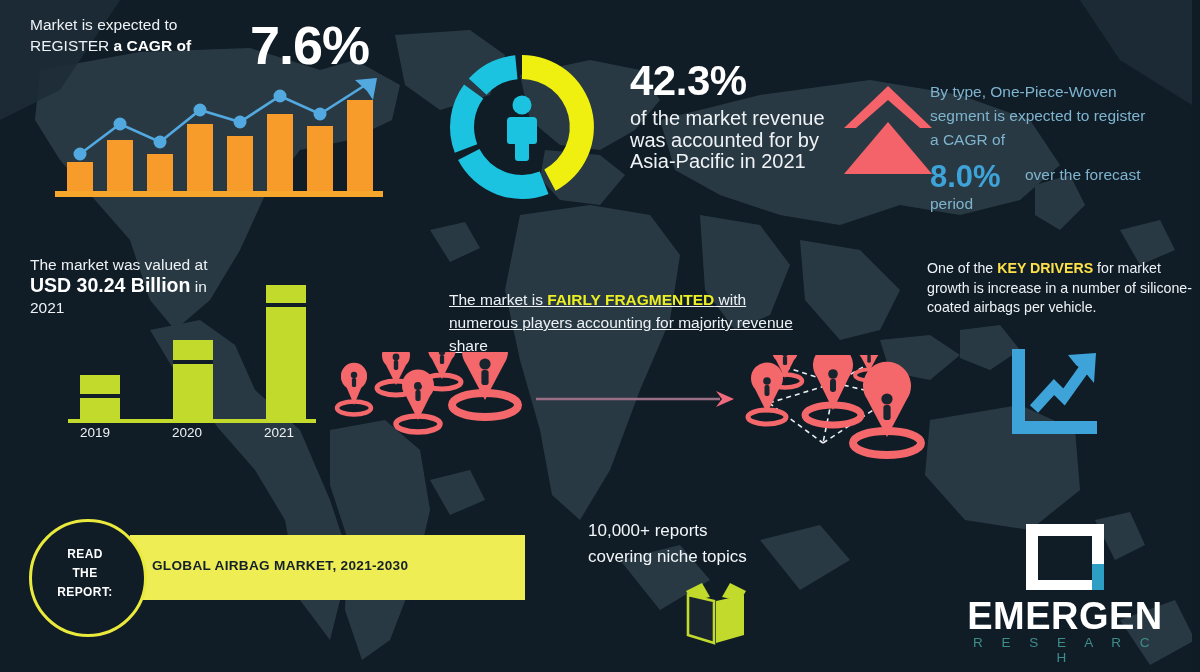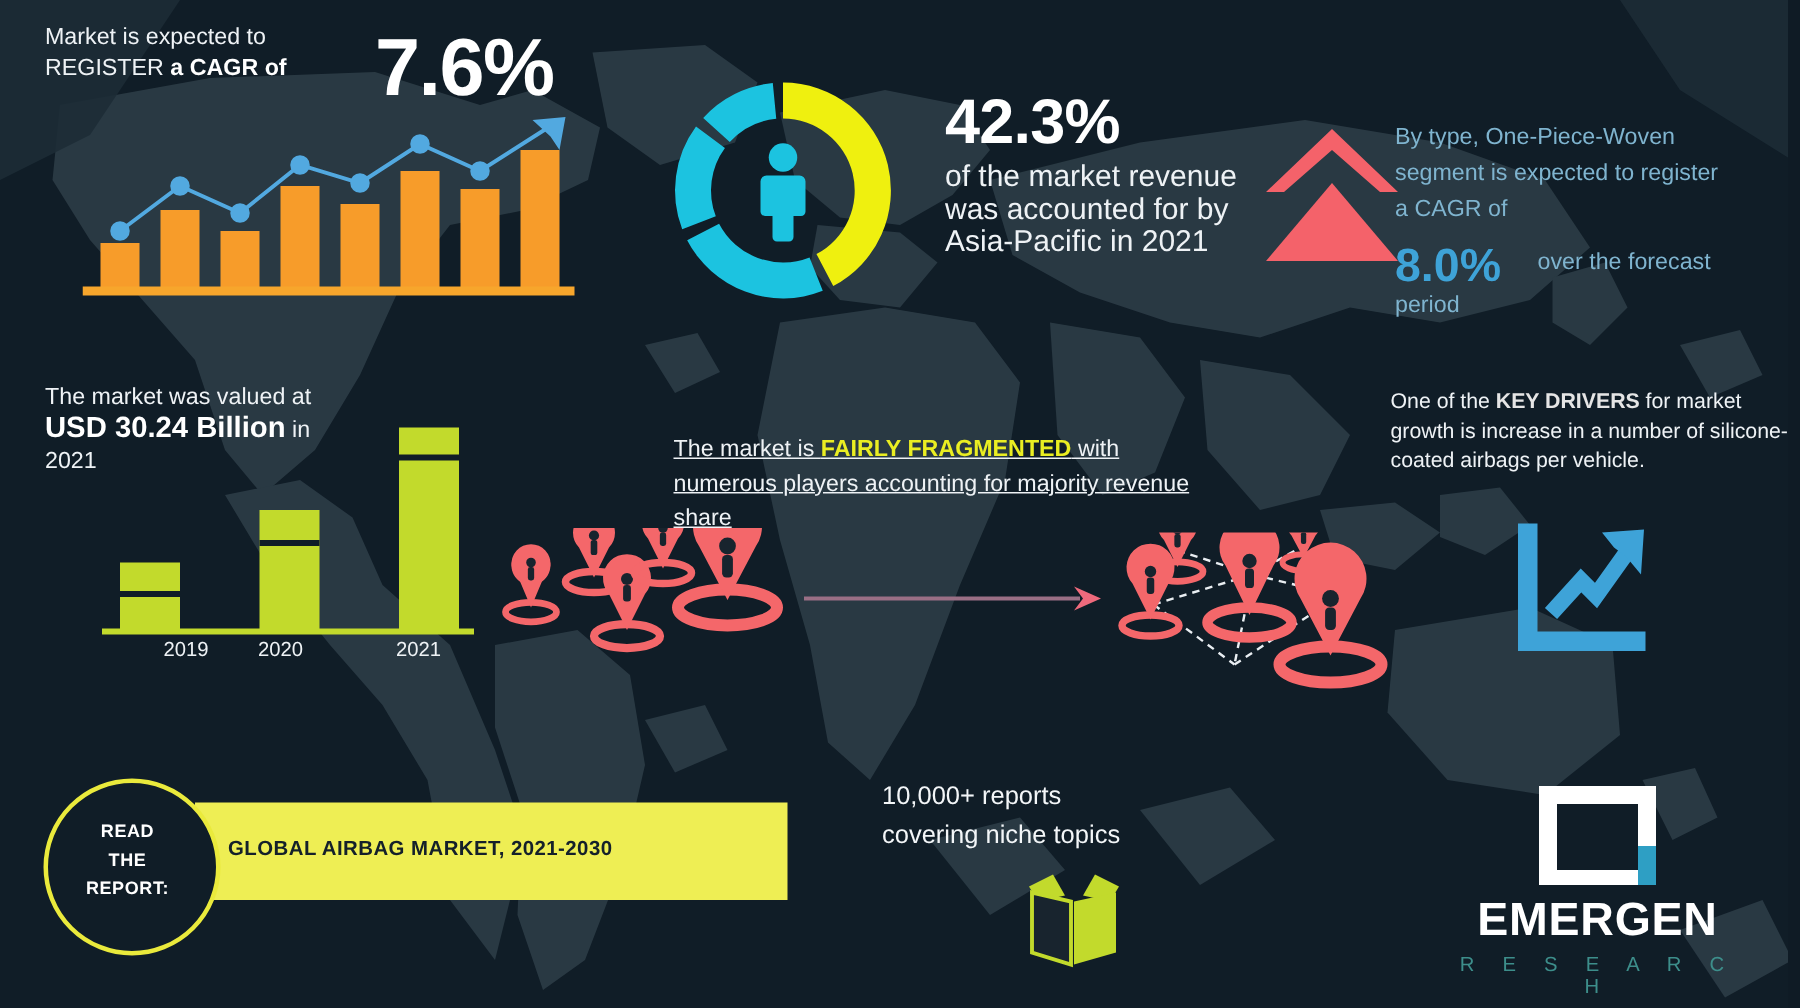--- a/index.html
+++ b/index.html
@@ -24,33 +24,33 @@
   .t-80-tail{left:1025px;top:166px;font-size:15.5px;color:#7fb4cf;}
   .t-period{left:930px;top:195px;font-size:15.5px;color:#7fb4cf;}
 
   .t-valued{left:30px;top:254px;width:260px;font-size:15.5px;line-height:21px;color:#eef2f5;}
   .t-valued .bigv{font-size:19.5px;font-weight:bold;color:#ffffff;}
 
   .t-frag{left:449px;top:288px;width:360px;font-size:15.5px;line-height:23px;color:#eef2f5;text-decoration:underline;}
   .t-frag .hl{color:#eaee22;font-weight:bold;}
 
   .t-drivers{left:927px;top:259px;width:265px;font-size:14.2px;line-height:19.5px;color:#eef2f5;}
-  .t-drivers b{font-weight:bold;color:#e5e5e5;}
+  .t-drivers b{font-weight:bold;color:#fde047;}
 
   .t-reports{left:588px;top:518px;width:300px;font-size:17px;line-height:26px;color:#f3f6f8;}
 
   
   .banner-bar{left:130px;top:535px;width:395px;height:65px;background:#eeee54;}
   .banner-txt{left:152px;top:558px;font-size:13.6px;font-weight:bold;color:#14202a;letter-spacing:.3px;}
   .read-circle{left:29px;top:519px;width:112px;height:112px;border:3px solid #eaea3c;border-radius:50%;background:#101d27;}
   .read-txt{left:29px;top:545px;width:112px;text-align:center;font-size:12px;font-weight:bold;color:#ffffff;line-height:19px;letter-spacing:.4px;}
 
   
   .logo-wrap{left:965px;top:520px;width:200px;height:140px;}
-  .logo-name{position:absolute;left:0;top:75px;width:200px;text-align:center;font-size:31px;font-weight:bold;color:#ffffff;letter-spacing:.5px;}
+  .logo-name{position:absolute;left:0;top:75px;width:200px;text-align:center;font-size:38px;font-weight:bold;color:#ffffff;letter-spacing:.5px;}
   .logo-sub{position:absolute;left:0;top:115px;width:200px;text-align:center;font-size:13.5px;color:#3d8e8b;letter-spacing:7.5px;}
 </style>
 </head>
 <body>
 
 <div id="stage">
 
   <svg id="worldmap" viewBox="0 0 1200 672">
     <rect x="0" y="0" width="1200" height="672" fill="#101d27"></rect>
     <g fill="#2b3b45" opacity="0.95">
@@ -168,21 +168,21 @@
       <rect x="12" y="100" width="40" height="45" fill="#c2da2c"></rect>
       <rect x="12" y="119" width="40" height="4" fill="#101d27"></rect>
       <rect x="105" y="65" width="40" height="80" fill="#c2da2c"></rect>
       <rect x="105" y="85" width="40" height="4" fill="#101d27"></rect>
       <rect x="198" y="10" width="40" height="135" fill="#c2da2c"></rect>
       <rect x="198" y="28" width="40" height="4" fill="#101d27"></rect>
     </g>
     <rect x="0" y="144" width="248" height="4" fill="#c2da2c"></rect>
   </svg>
   <div class="abs" style="left:68px;top:425px;width:250px;color:#eef2f5;font-size:13.5px;">
-    <span class="abs" style="left:12px;top:0;margin-left:29px;">2019</span>
+    <span class="abs" style="left:12px;top:0;">2019</span>
     <span class="abs" style="left:104px;top:0;">2020</span>
     <span class="abs" style="left:196px;top:0;">2021</span>
   </div>
 
   <div class="abs t-frag">
     <span>The market is </span><span class="hl">FAIRLY FRAGMENTED</span><span> with numerous players accounting for majority revenue share</span>
   </div>
 
   <div class="abs t-drivers">
     <span>One of the </span><b>KEY DRIVERS</b><span> for market growth is increase in a number of silicone-coated airbags per vehicle.</span>

